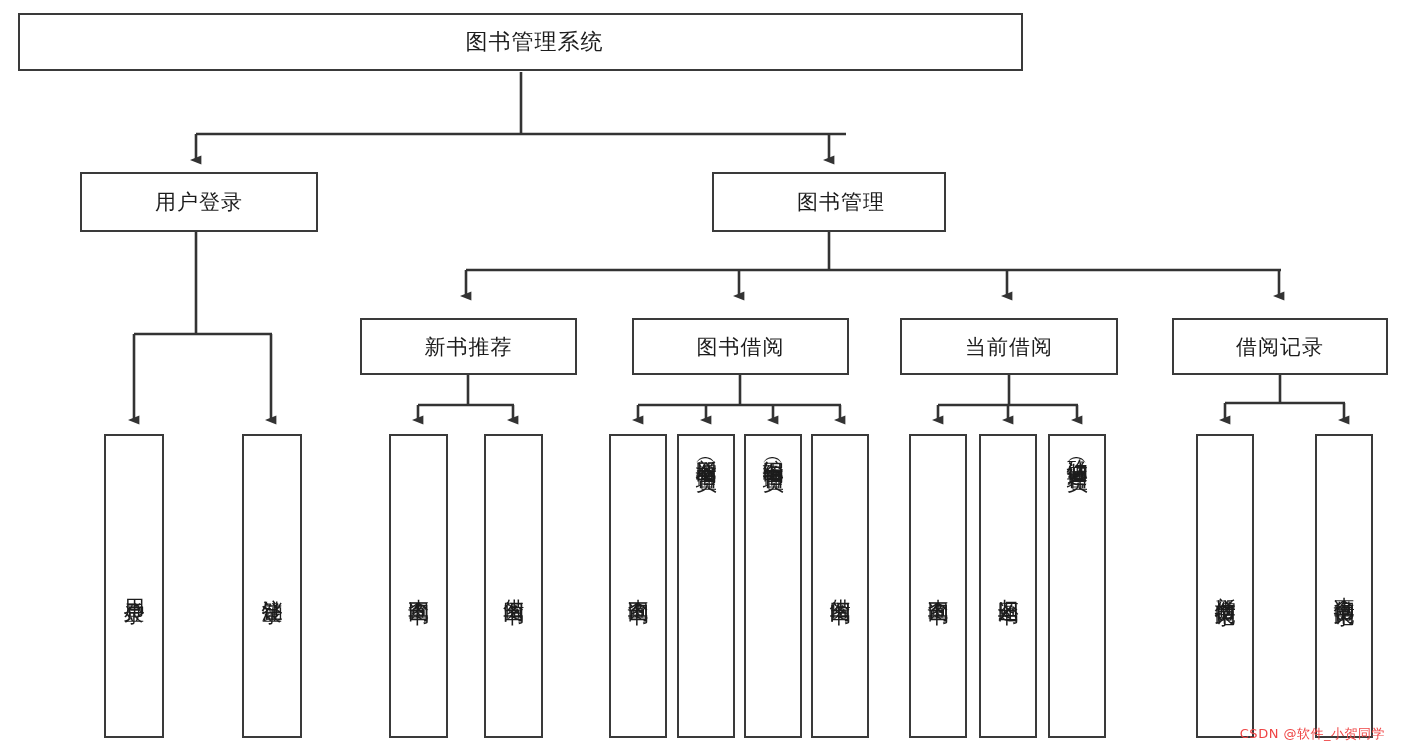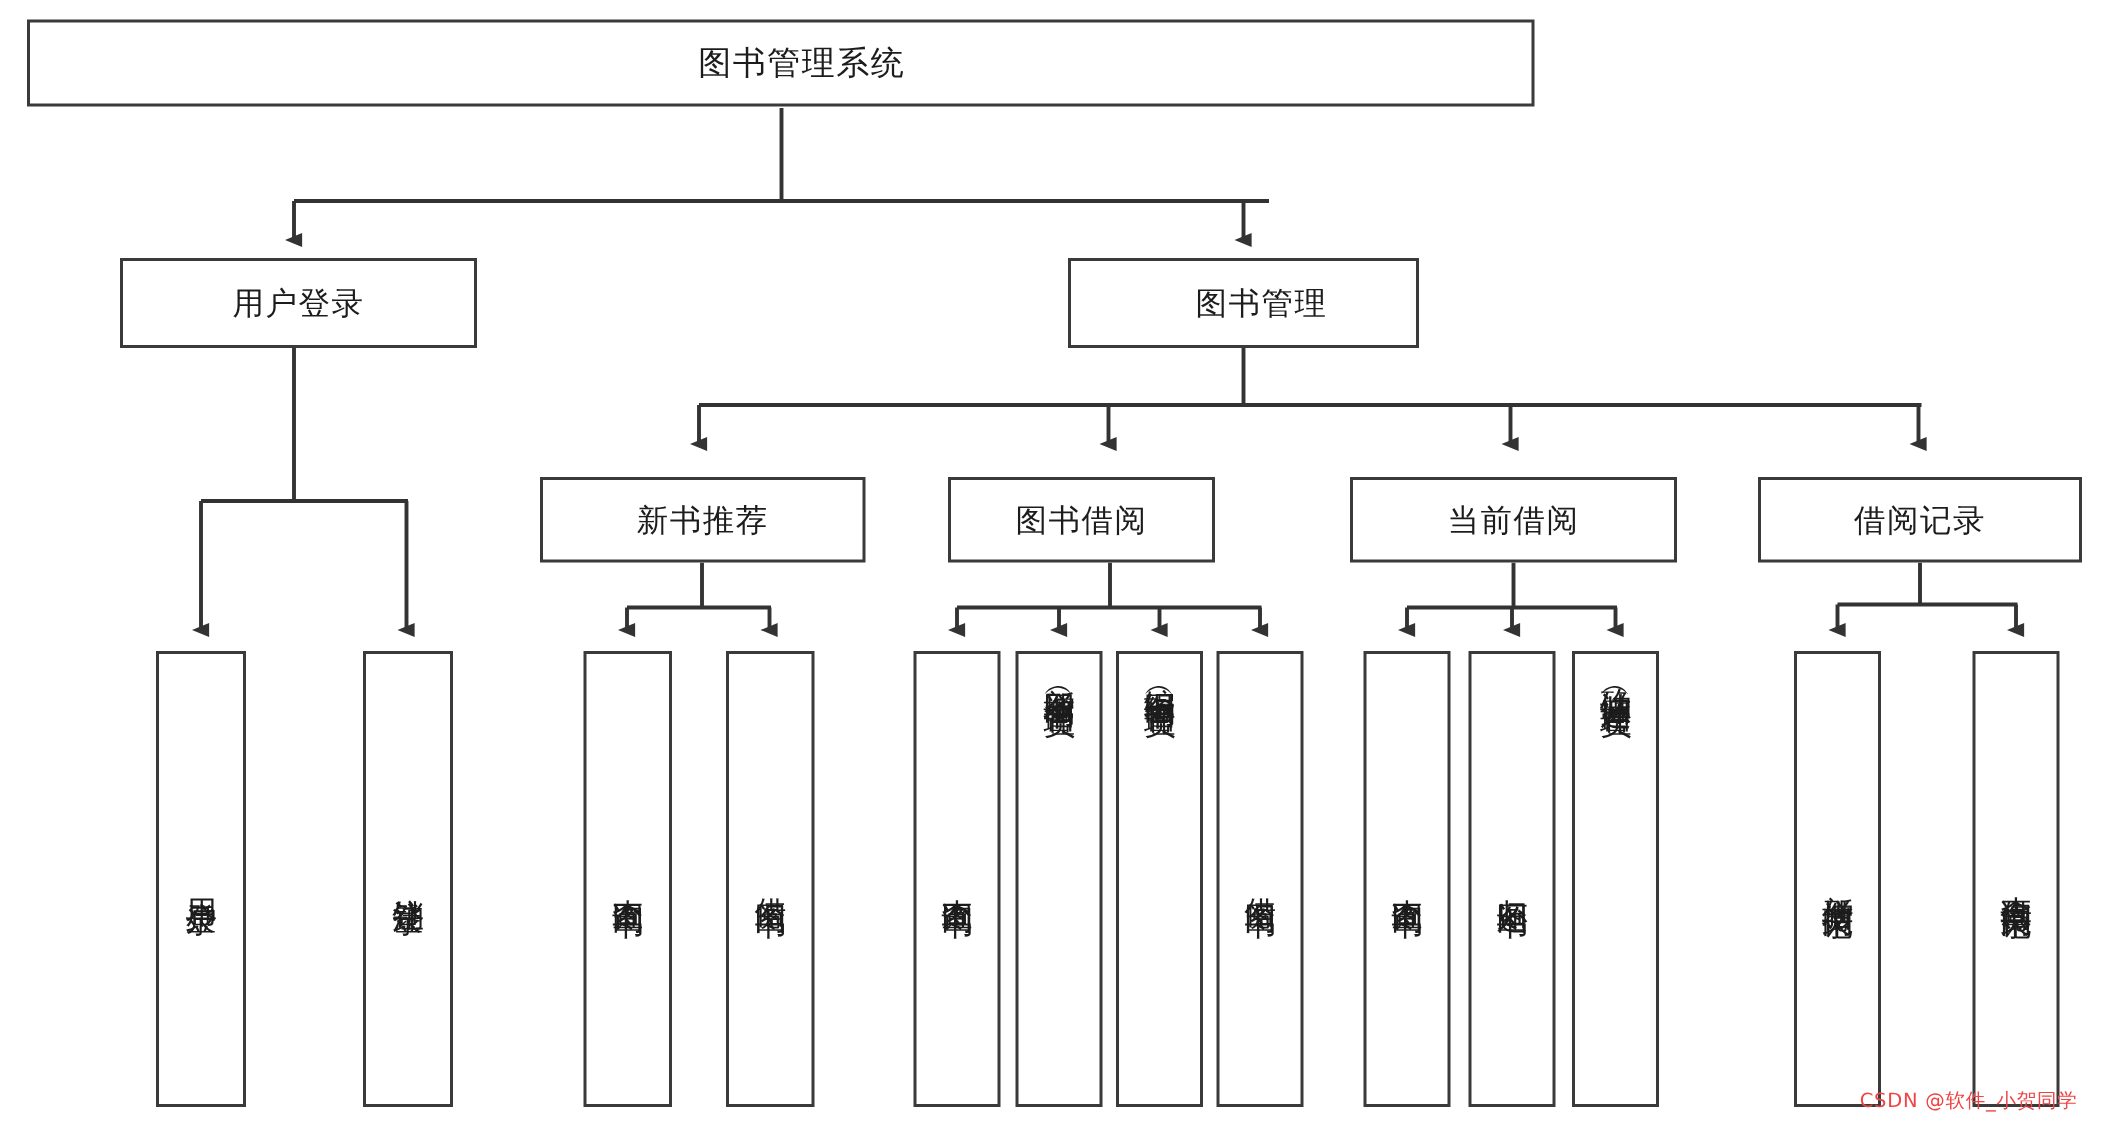--- a/index.html
+++ b/index.html
@@ -128,21 +128,21 @@
   </div>
 
   <div class="node h" style="left:712px; top:172px; width:234px; height:60px;padding-left:24px;">
     <span>图书管理</span>
   </div>
 
   <div class="node h" style="left:360px; top:318px; width:217px; height:57px;">
     <span>新书推荐</span>
   </div>
 
-  <div class="node h" style="left:632px; top:318px; width:178px; height:57px;">
+  <div class="node h" style="left:632px; top:318px; width:217px; height:57px;">
     <span>图书借阅</span>
   </div>
 
   <div class="node h" style="left:900px; top:318px; width:218px; height:57px;">
     <span>当前借阅</span>
   </div>
 
   <div class="node h" style="left:1172px; top:318px; width:216px; height:57px;">
     <span>借阅记录</span>
   </div>

